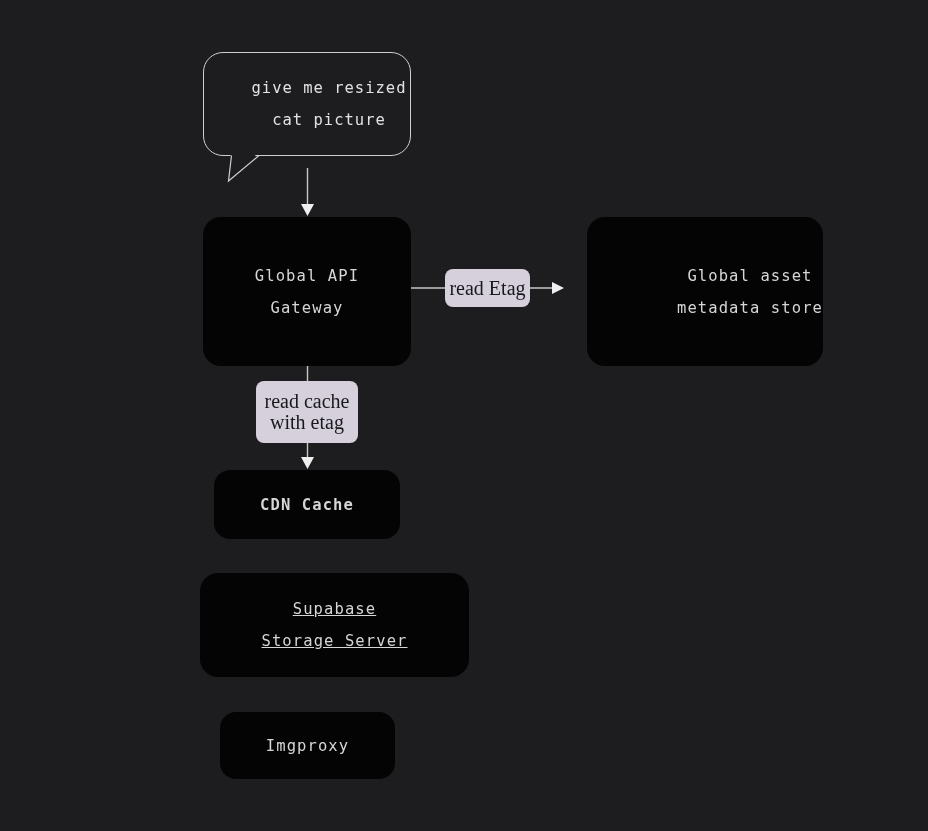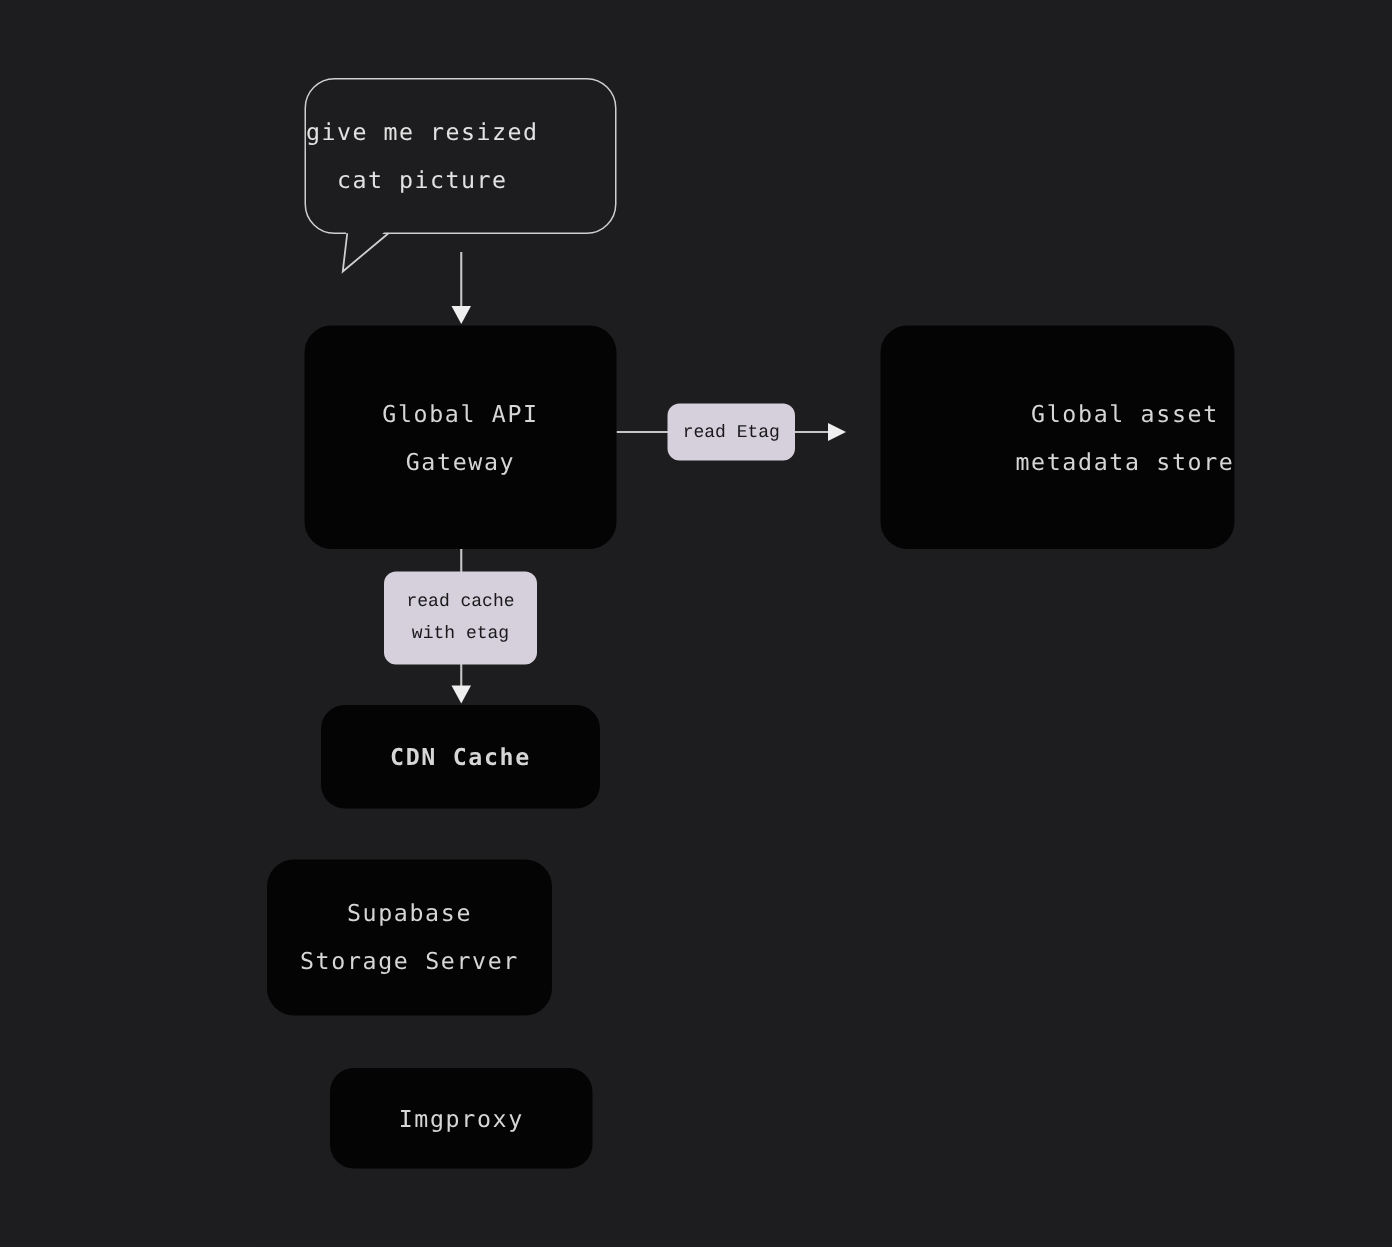--- a/index.html
+++ b/index.html
@@ -15,28 +15,29 @@
   }
 
   
   .bubble {
     position: absolute;
     left: 203px; top: 52px;
     width: 208px; height: 104px;
     border: 1.2px solid #cfcfcf;
     border-radius: 20px;
     box-sizing: border-box;
-    display: flex; align-items: center; 
+    display: flex; align-items: center; justify-content: center;
     color: #e2e2e2;
     font-size: 15.5px;
     line-height: 32px;
     letter-spacing: 1px;
     text-align: center;
     white-space: pre-line;
     z-index: 1;
+    padding-left: 44px;
   }
 
   
   svg.edges {
     position: absolute;
     left: 0; top: 0;
     z-index: 2;
     pointer-events: none;
   }
   svg.edges .edge-line { stroke: var(--edge, #c6c6c6); stroke-width: 1.4; }
@@ -54,32 +55,32 @@
     font-size: 15.5px;
     line-height: 32px;
     letter-spacing: 1.1px;
     text-align: center;
     white-space: pre-line;
     z-index: 3;
   }
   #node-gateway  { left: 203px; top: 217px; width: 208px; height: 149px; }
   #node-metadata { left: 587px; top: 217px; width: 236px; height: 149px; justify-content: flex-end; }
   #node-cdn      { left: 214px; top: 470px; width: 186px; height: 69px;  border-radius: 16px; font-weight: bold; }
-  #node-supabase { left: 178px; top: 573px; width: 190px; height: 104px; }
+  #node-supabase { left: 200px; top: 573px; width: 269px; height: 104px; text-decoration: underline; }
   #node-imgproxy { left: 220px; top: 712px; width: 175px; height: 67px;  border-radius: 16px; text-align: center; }
 
   
   .edge-label {
     position: absolute;
     background: var(--labelbg, #d5d0dc);
     color: var(--labeltext, #19191c);
     border-radius: 8px;
     display: flex; align-items: center; justify-content: center;
-    font-family: Liberation Mono, monospace;
-    font-size: 12px;
+    font-family: Liberation Serif, serif;
+    font-size: 20px;
     line-height: 21px;
     text-align: center;
     white-space: pre-line;
     z-index: 4;
   }
   #label-read-etag  { left: 445px; top: 269px; width: 85px;  height: 38px; }
   #label-read-cache { left: 256px; top: 381px; width: 102px; height: 62px; }
 </style>
 </head>
 <body>

